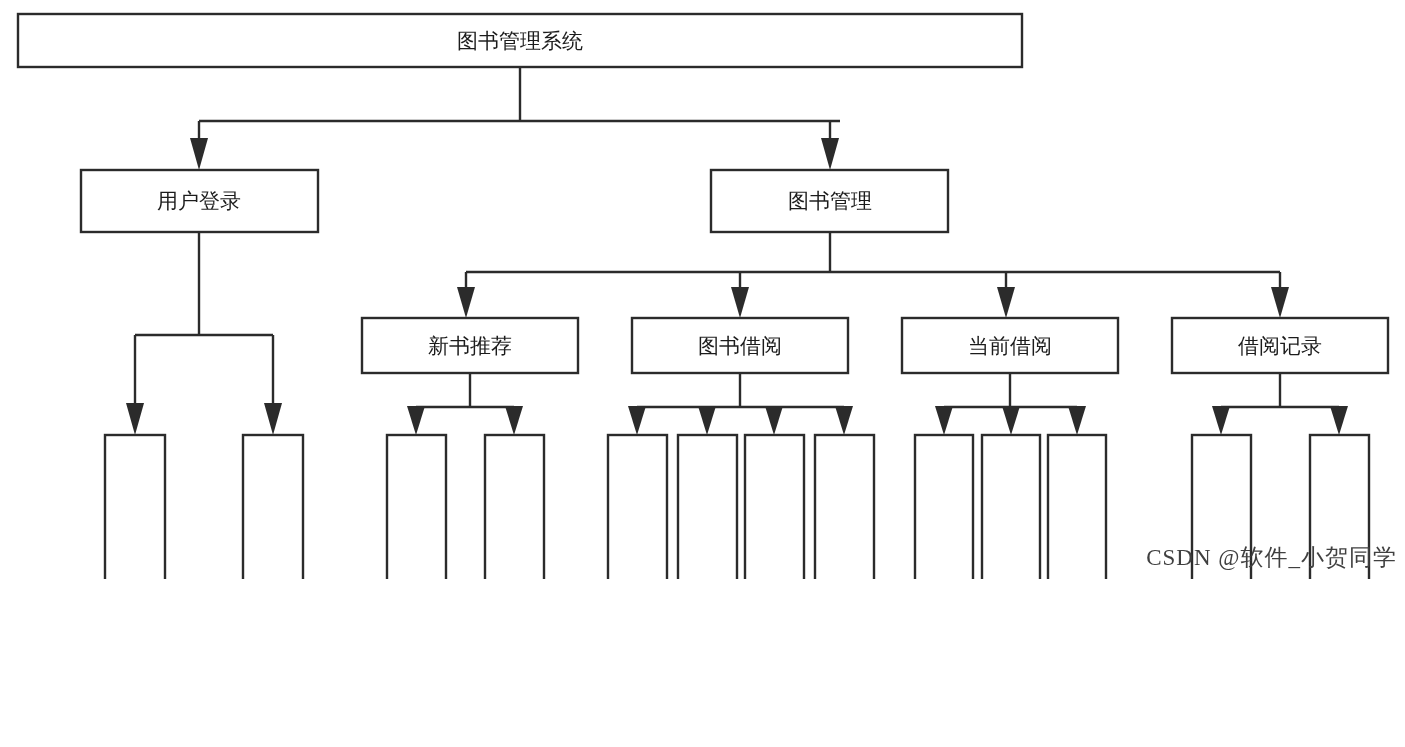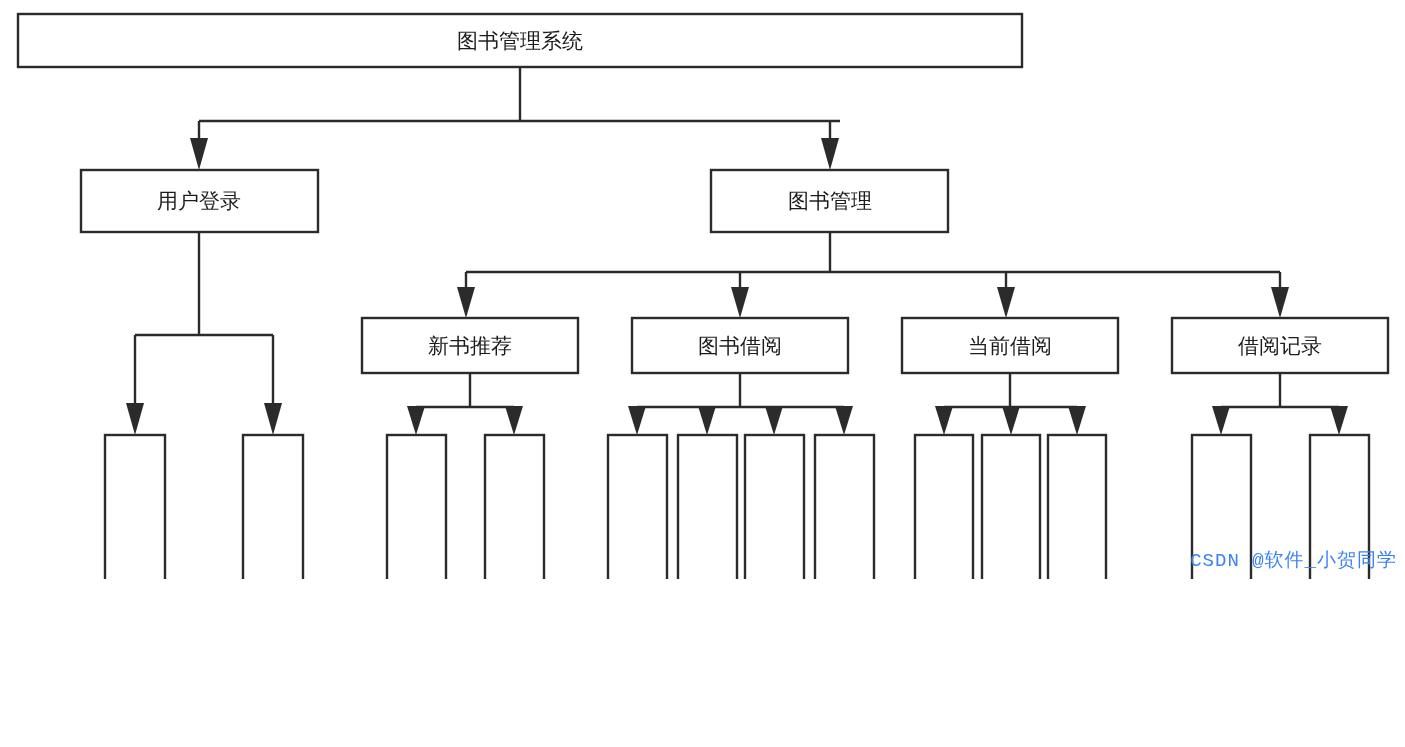--- a/index.html
+++ b/index.html
@@ -58,23 +58,23 @@
     font-size: 21px;
     color: #1c1c1c;
     line-height: 1;
     white-space: nowrap;
     pointer-events: none;
   }
   .watermark {
     position: absolute;
     right: 8px;
     bottom: 6px;
-    font-family: Liberation Mono, monospace;
-    font-size: 19px;
-    color: #3b82f6;
+    font-family: Liberation Serif, serif;
+    font-size: 23px;
+    color: #404040;
     letter-spacing: 1px;
     white-space: nowrap;
   }
 </style>
 </head>
 <body>
 
 <div id="diagram-root">
 
   <svg id="tree-svg" viewBox="0 0 1405 747">

